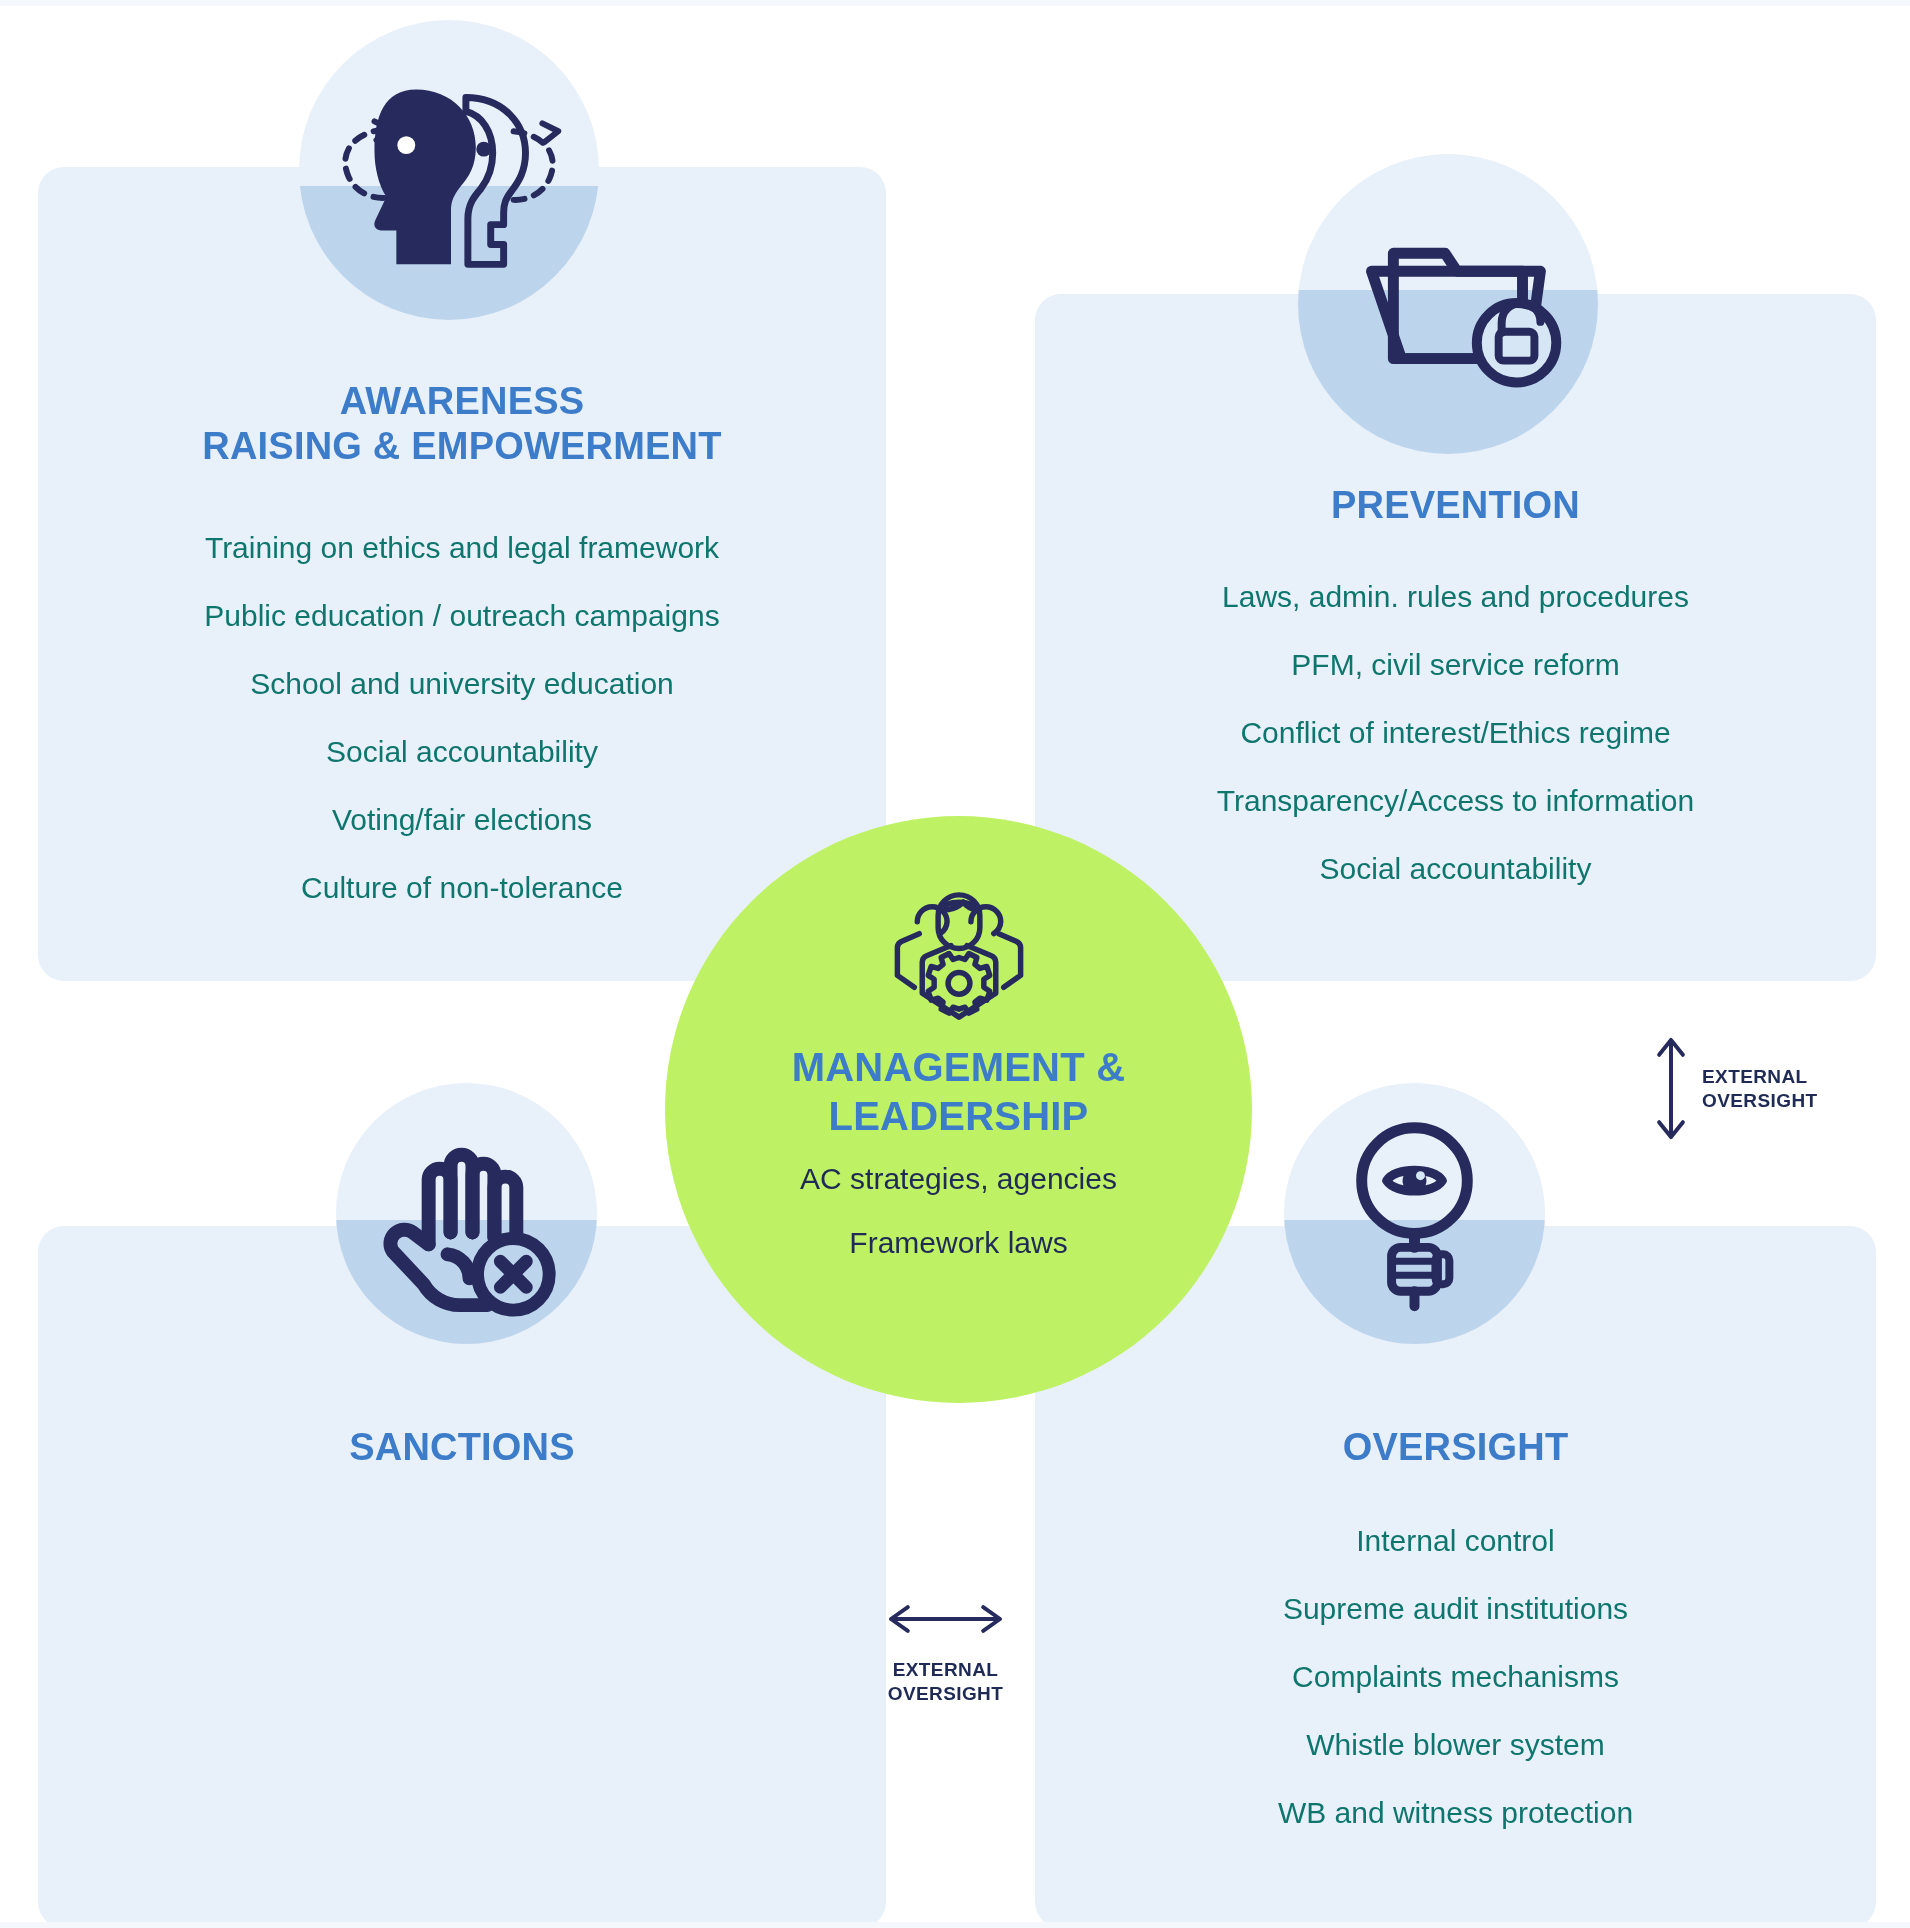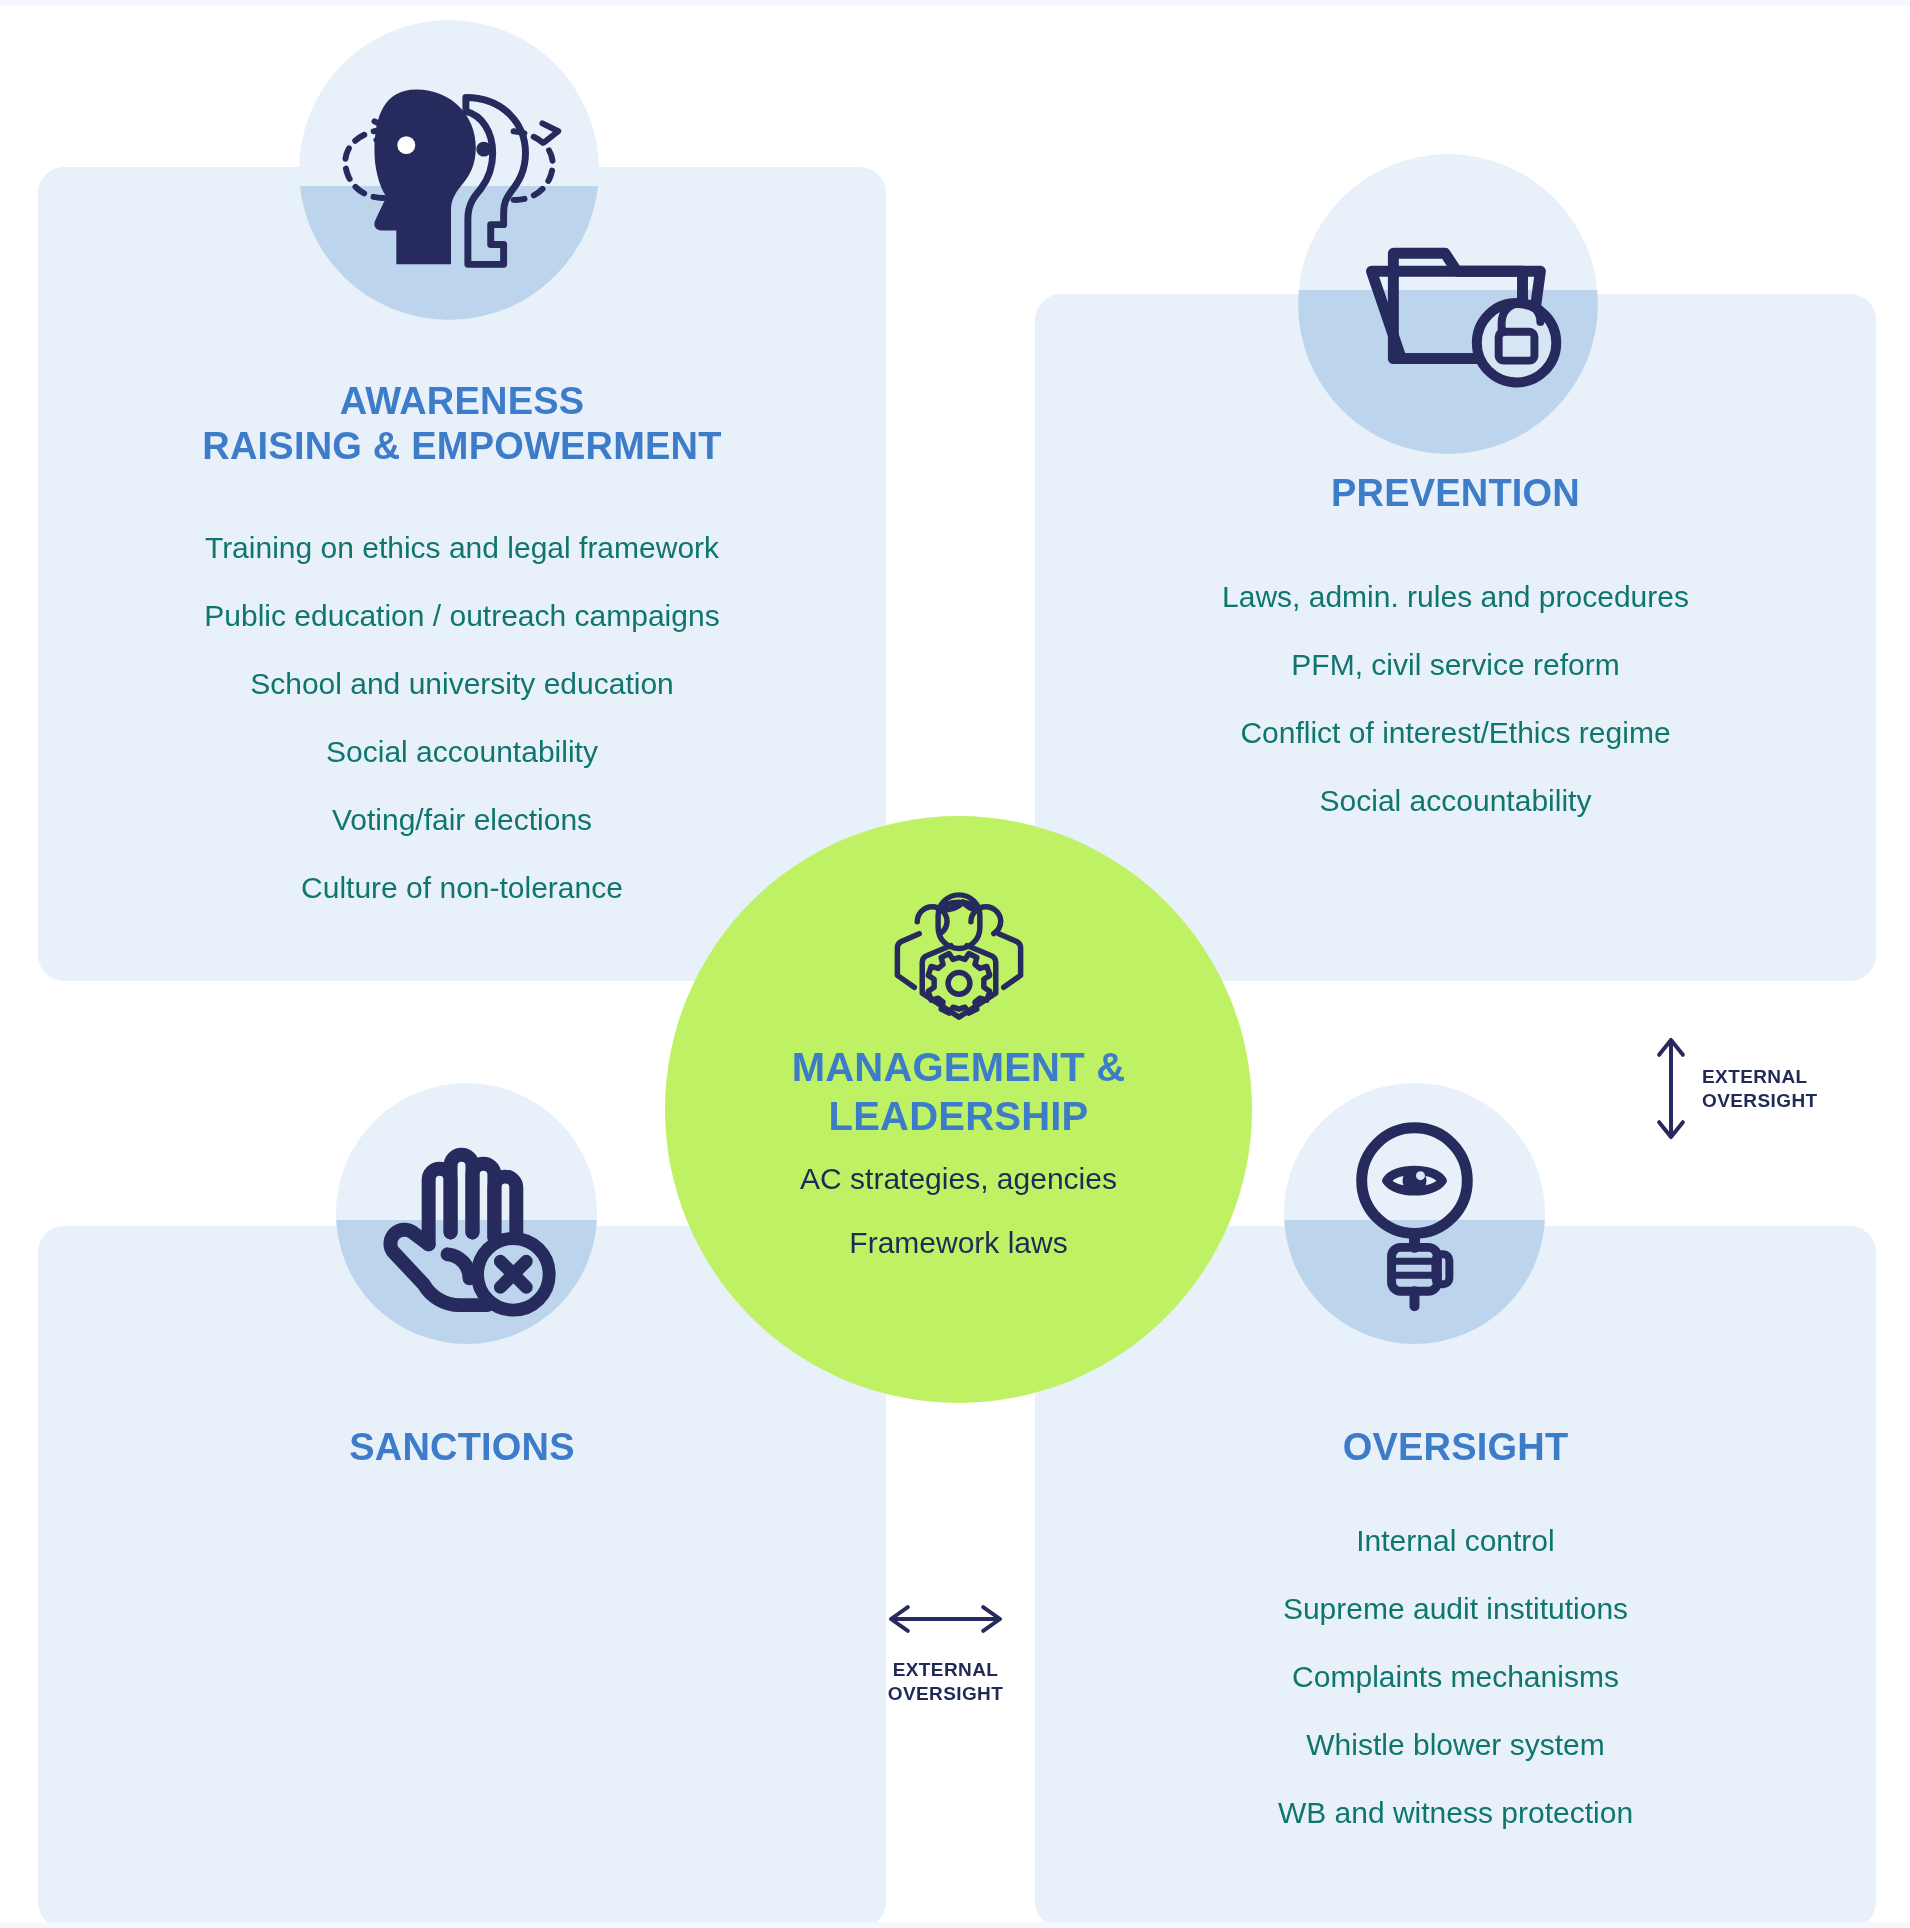--- a/index.html
+++ b/index.html
@@ -112,21 +112,21 @@
     color: #0f766e;
     font-size: 30px;
     line-height: 1.0;
   }
   .panel-list .li { margin-bottom: 38px; }
   .panel-list .li:last-child { margin-bottom: 0; }
 
   #awareness-title { position: absolute; left: 0; right: 0; top: 212px; }
   #awareness-list  { position: absolute; left: 0; right: 0; top: 366px; }
 
-  #prevention-title{ position: absolute; left: 0; right: 0; top: 177px; }
+  #prevention-title{ position: absolute; left: 0; right: 0; top: 189px; }
   #prevention-list { position: absolute; left: 0; right: 0; top: 288px; }
 
   #sanctions-title { position: absolute; left: 0; right: 0; top: 199px; }
   #sanctions-list  { position: absolute; left: 0; right: 0; top: 294px; }
 
   #detection-title { position: absolute; left: 0; right: 0; top: 199px; }
   #detection-list  { position: absolute; left: 0; right: 0; top: 300px; }
 
   
   .oversight {
@@ -188,20 +188,21 @@
       <div class="li">Culture of non-tolerance</div>
     </div>
   </div>
 
   <div class="panel" id="panel-prevention">
     <div class="panel-title" id="prevention-title">PREVENTION</div>
     <div class="panel-list" id="prevention-list">
       <div class="li">Laws, admin. rules and procedures</div>
       <div class="li">PFM, civil service reform</div>
       <div class="li">Conflict of interest/Ethics regime</div>
+      <div class="li">Transparency/Access to information</div>
       <div class="li">Social accountability</div>
     </div>
   </div>
 
   <div class="panel" id="panel-sanctions">
     <div class="panel-title" id="sanctions-title">SANCTIONS</div>
   </div>
 
   <div class="panel" id="panel-detection">
     <div class="panel-title" id="detection-title">OVERSIGHT</div>

